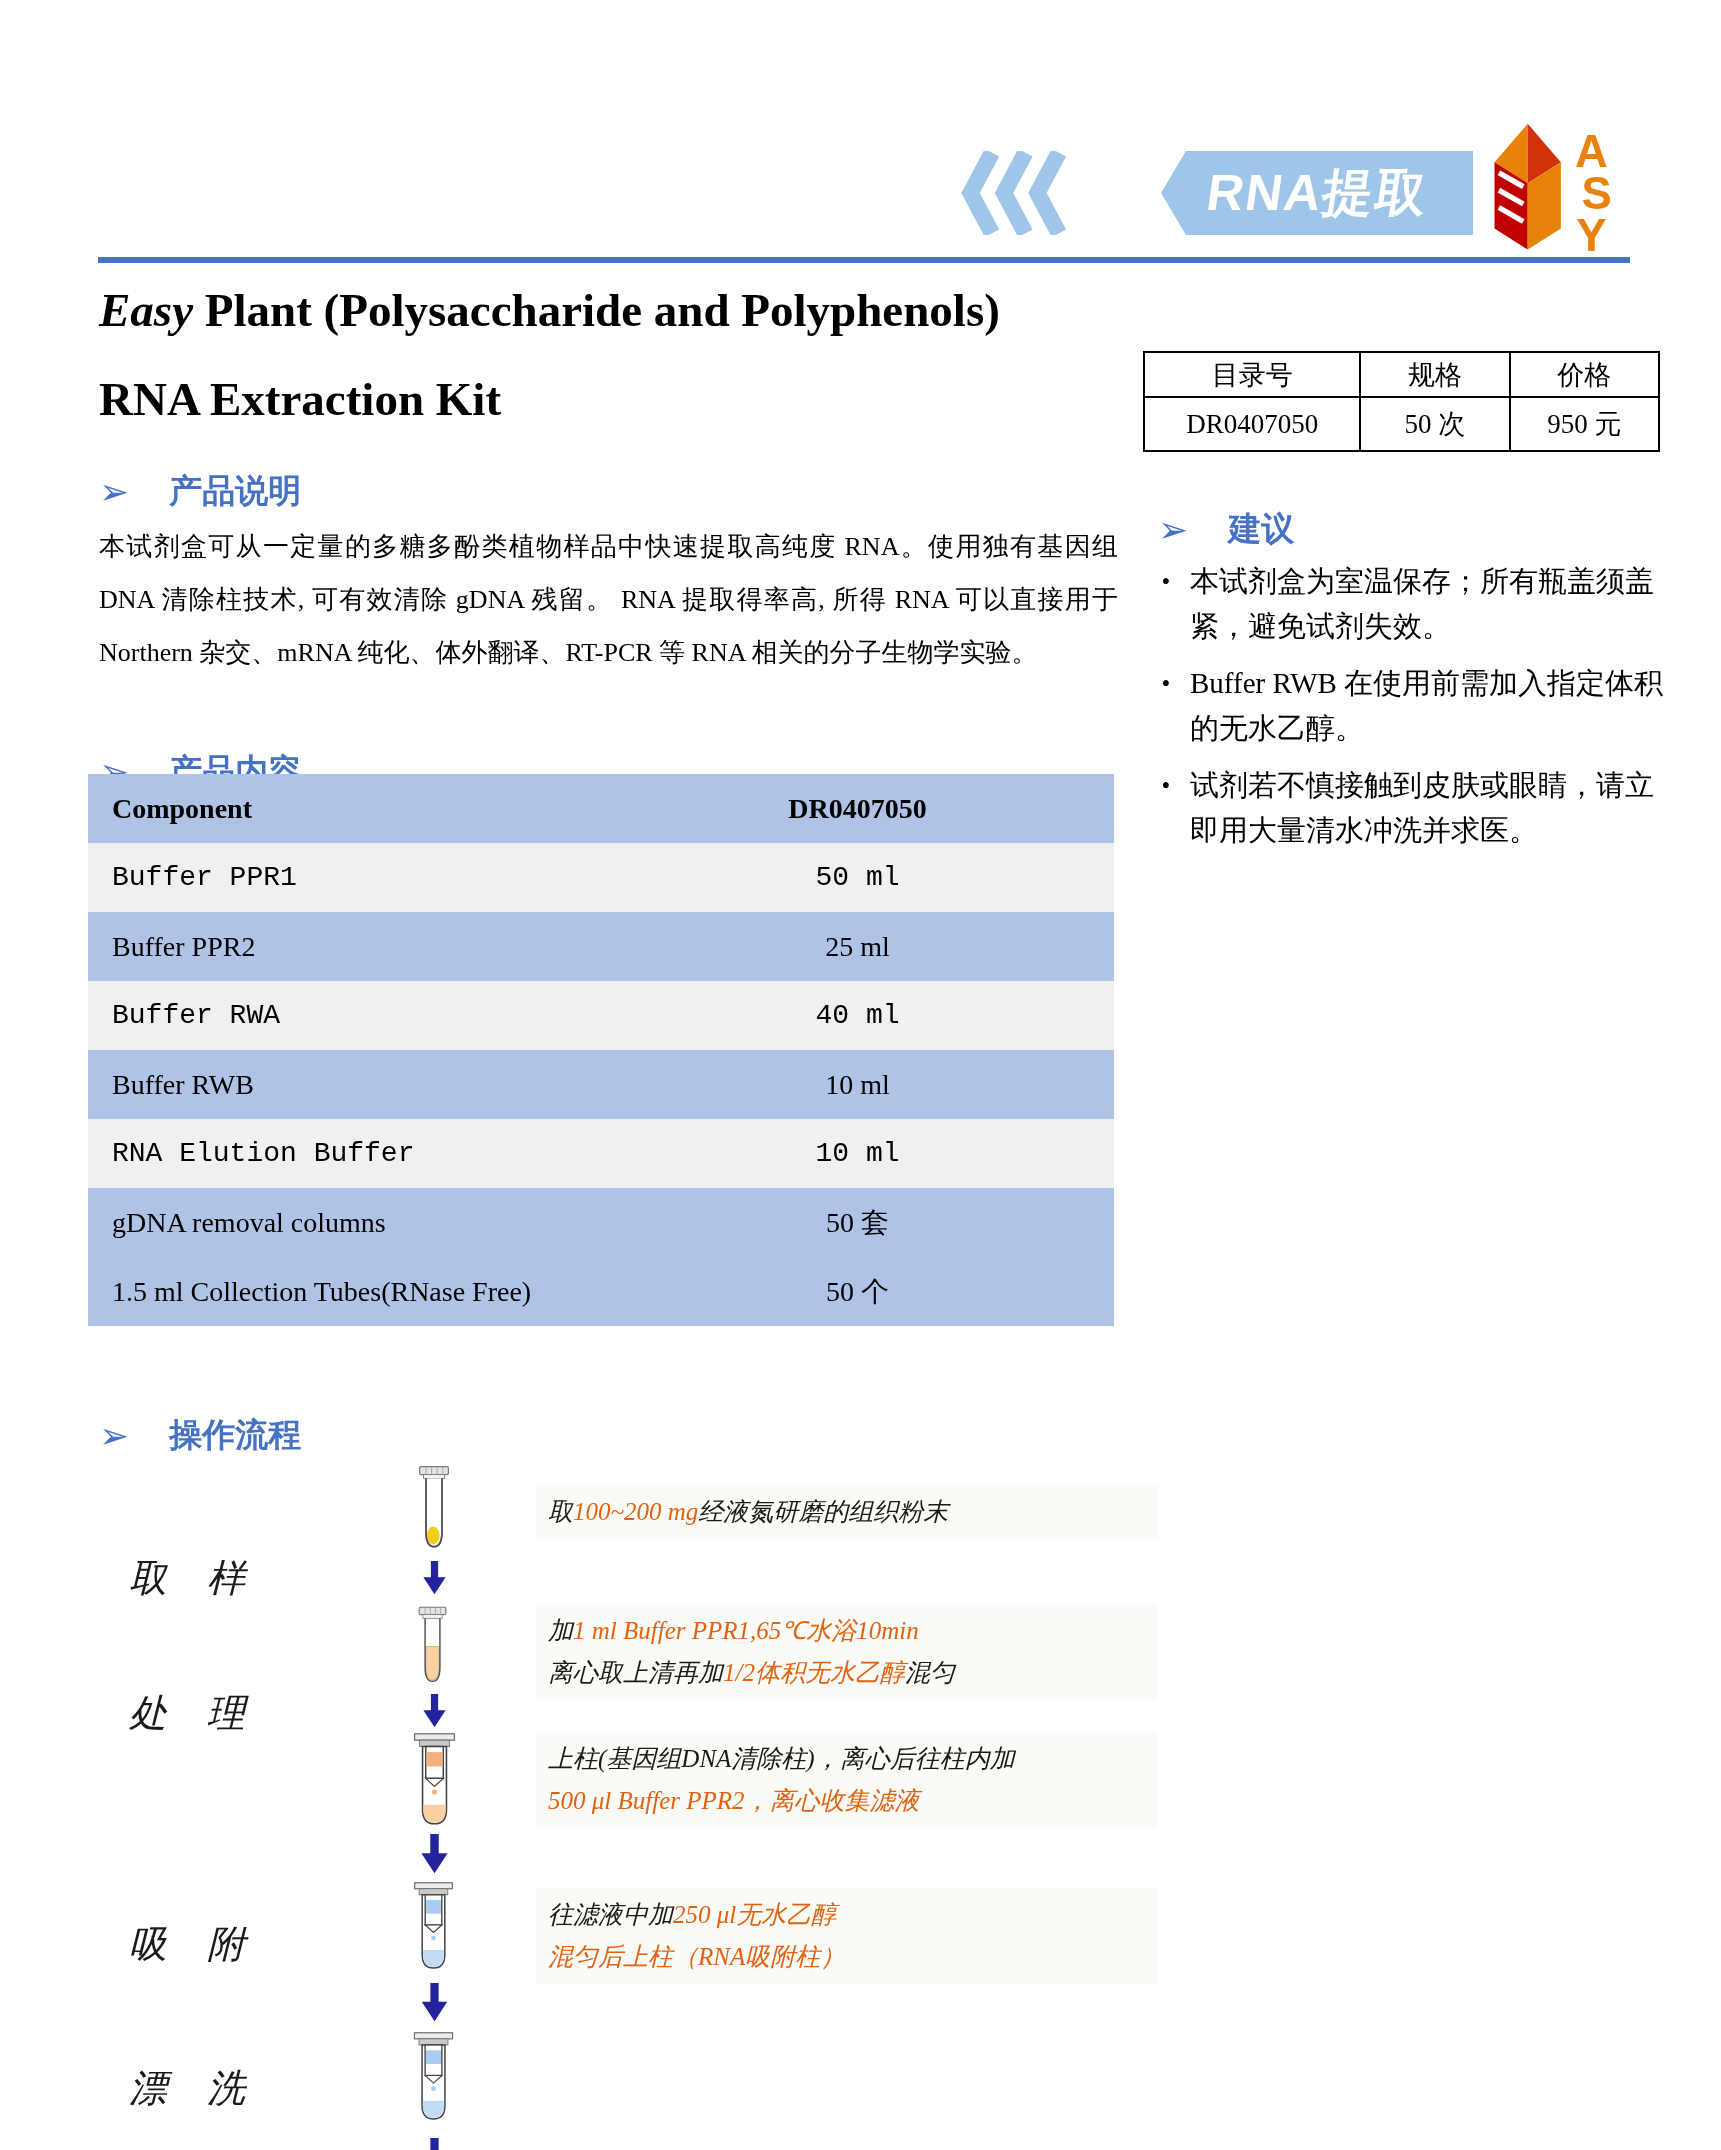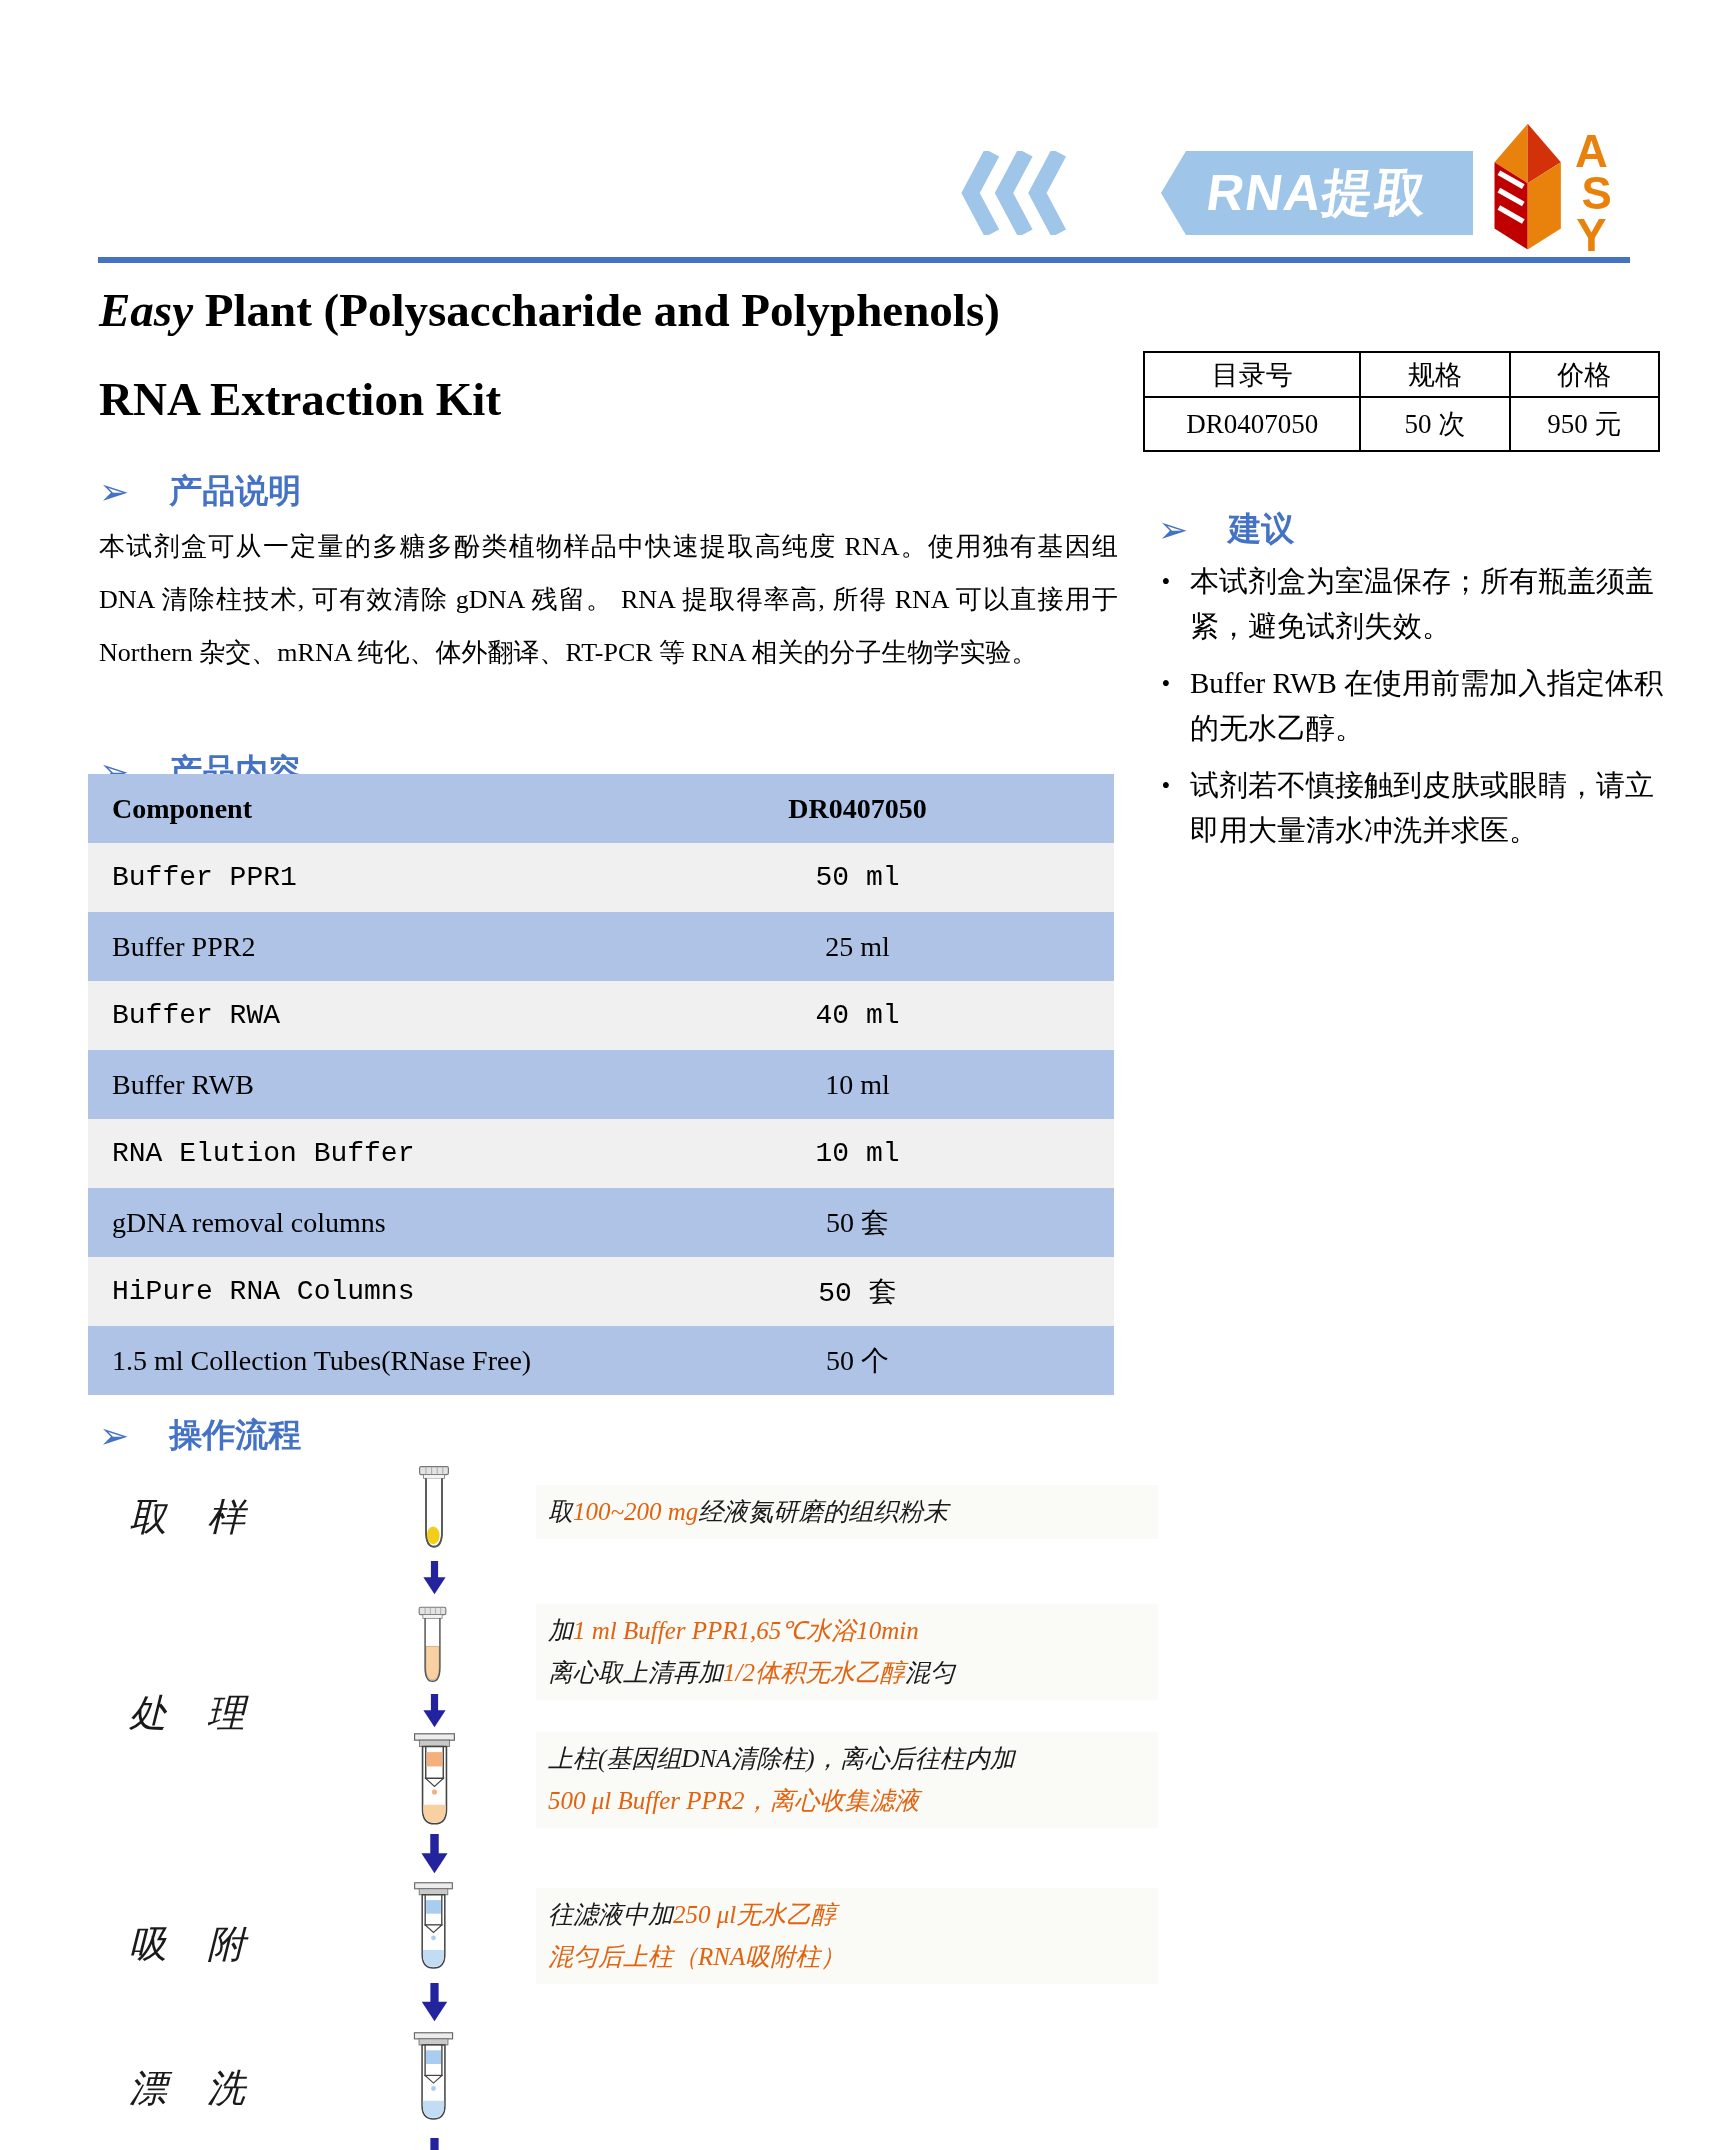--- a/index.html
+++ b/index.html
@@ -155,37 +155,33 @@
           <td>10 ml</td>
         </tr>
     <tr class="gray">
           <td>RNA Elution Buffer</td>
           <td>10 ml</td>
         </tr>
     <tr class="blue">
           <td>gDNA removal columns</td>
           <td>50 套</td>
         </tr>
-    <tr class="gray">
-          <td>HiPure RNA Columns</td>
-          <td>50 套</td>
-        </tr>
     <tr class="blue">
           <td>1.5 ml Collection Tubes(RNase Free)</td>
           <td>50 个</td>
         </tr>
   </tbody>
     </table>
 
   <div class="sec-head" style="left:99px;top:1413px;">
     <span class="marker">➢</span>
     <span>操作流程</span>
   </div>
 
-  <div class="step-label" style="top:1492px;">取样</div>
+  <div class="step-label" style="top:1553px;">取样</div>
   <div class="step-label" style="top:1688px;">处理</div>
   <div class="step-label" style="top:1919px;">吸附</div>
   <div class="step-label" style="top:2063px;">漂洗</div>
 
   <svg class="icon" style="left:410px;top:1462px;width:48px;height:94px;" viewBox="0 0 60 112">
     <rect x="12" y="3" width="36" height="10" rx="2" fill="#e3e3e3" stroke="#777" stroke-width="1.5"></rect>
     <line x1="20" y1="3" x2="20" y2="13" stroke="#999"></line>
       <line x1="27" y1="3" x2="27" y2="13" stroke="#999"></line>
     <line x1="34" y1="3" x2="34" y2="13" stroke="#999"></line>
       <line x1="41" y1="3" x2="41" y2="13" stroke="#999"></line>

